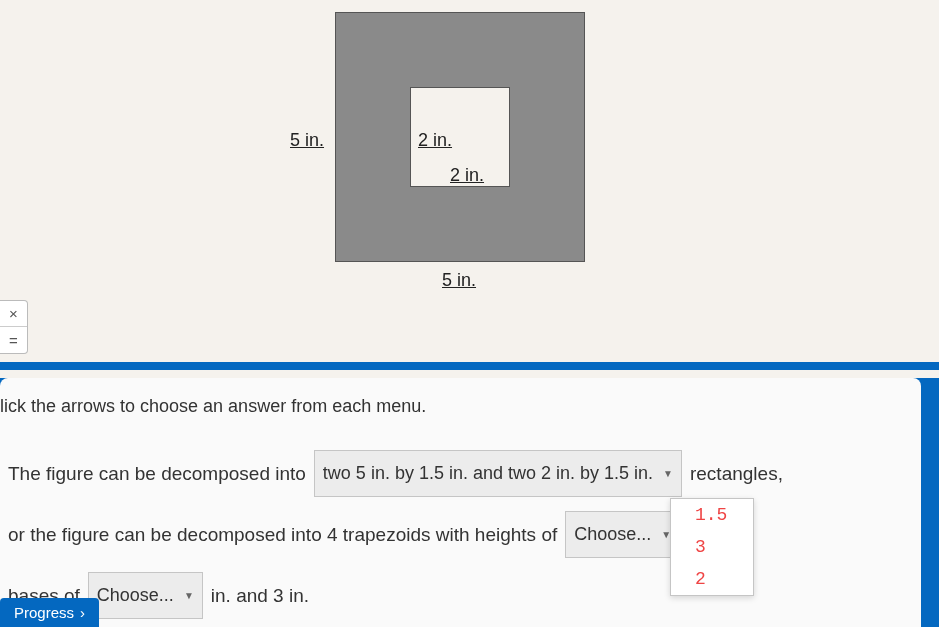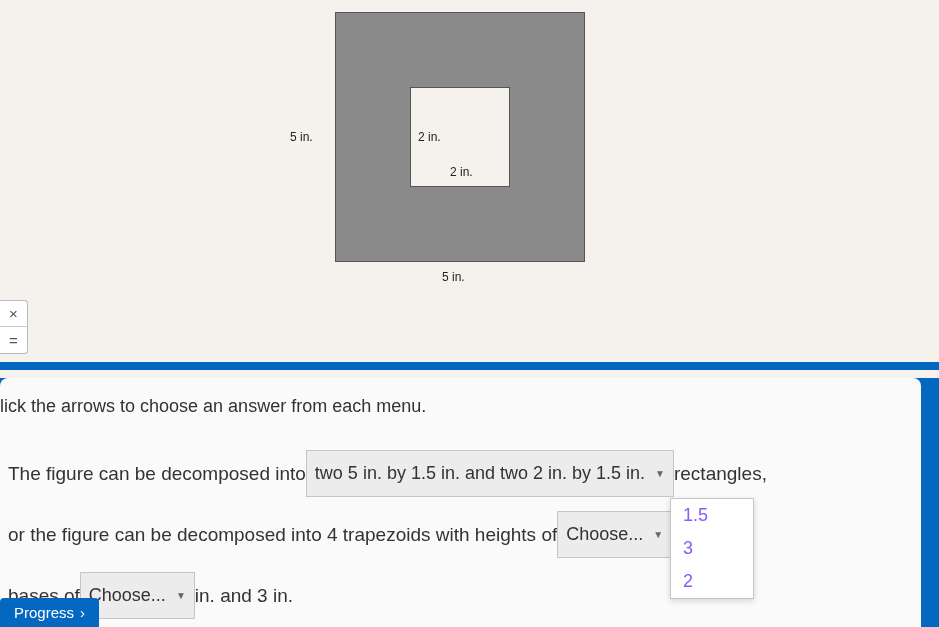--- a/index.html
+++ b/index.html
@@ -38,22 +38,23 @@
       position: absolute;
       left: 120px;
       top: 87px;
       width: 100px;
       height: 100px;
       background: #f5f2ed;
       border: 1px solid #555;
     }
     .label {
       position: absolute;
-      font-size: 12px;
+      font-size: 18px;
       color: #222;
+      text-decoration: underline;
     }
     .lbl-left { left: 0; top: 130px; }
     .lbl-inner-v { left: 128px; top: 130px; }
     .lbl-inner-h { left: 160px; top: 165px; }
     .lbl-bottom { left: 152px; top: 270px; }
     .side-tools {
       position: absolute;
       left: 0;
       top: 300px;
       width: 28px;
@@ -96,21 +97,21 @@
       margin-left: 0;
     }
     .line {
       font-size: 19px;
       color: #333;
       margin-bottom: 14px;
       margin-left: 8px;
       display: flex;
       align-items: center;
       flex-wrap: wrap;
-      gap: 0;
+      gap: 8px;
     }
     .dropdown {
       display: inline-flex;
       align-items: center;
       border: 1px solid #c5c5c5;
       background: #ececec;
       padding: 12px 8px;
       font-size: 18px;
       color: #333;
       cursor: pointer;
@@ -136,24 +137,25 @@
       position: absolute;
       left: 670px;
       top: 120px;
       width: 84px;
       background: #fff;
       border: 1px solid #c5c5c5;
       box-shadow: 0 2px 6px rgba(0,0,0,0.15);
       z-index: 10;
     }
     .options-pop .opt {
-      padding: 6px 12px;
-      font-size: 18px;
-      color: #8b5cf6;
+      padding: 6px 24px;
+      font-size: 18px;
+      color: #ef4444;
       cursor: pointer;
+      font-family: Liberation Mono, monospace;
     }
     .progress-btn {
       position: absolute;
       left: 0;
       bottom: 0;
       background: #0468c0;
       color: #fff;
       font-size: 15px;
       padding: 6px 14px;
       border-radius: 4px 4px 0 0;

